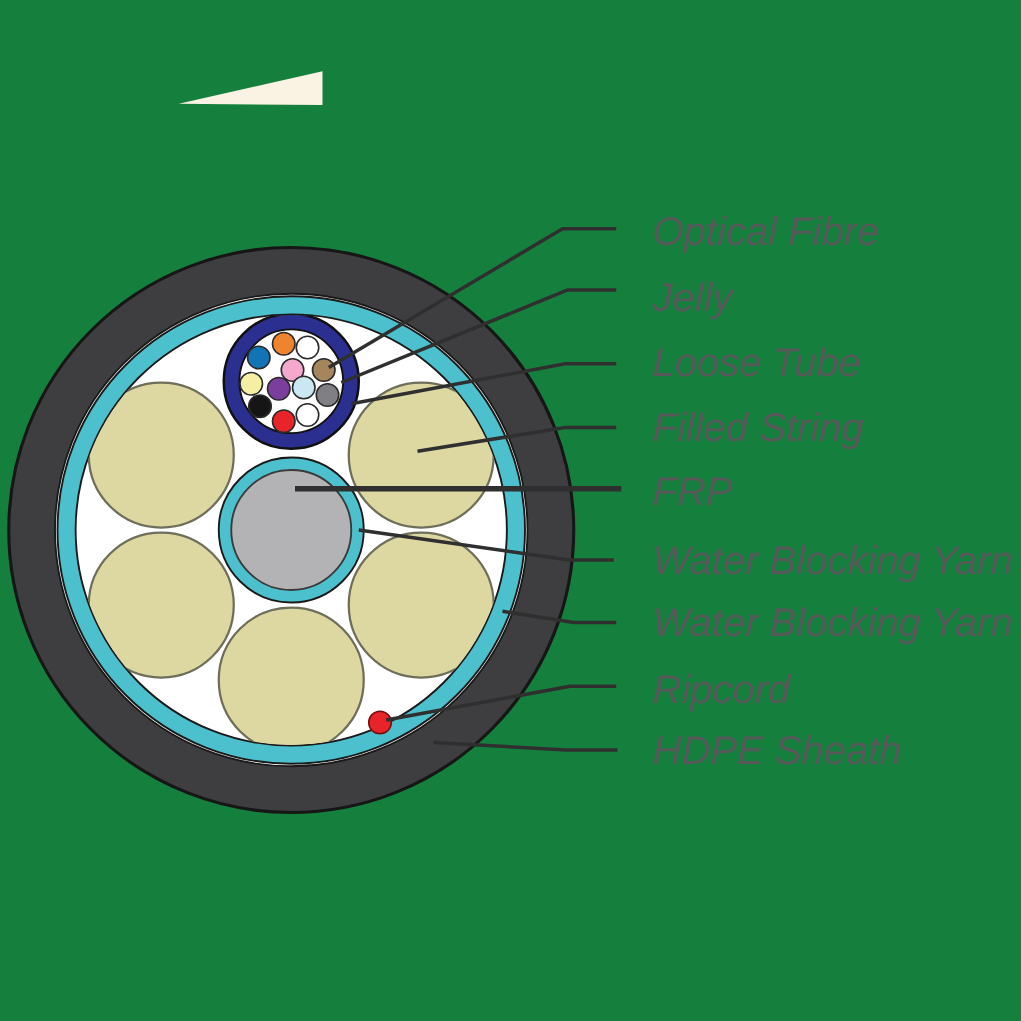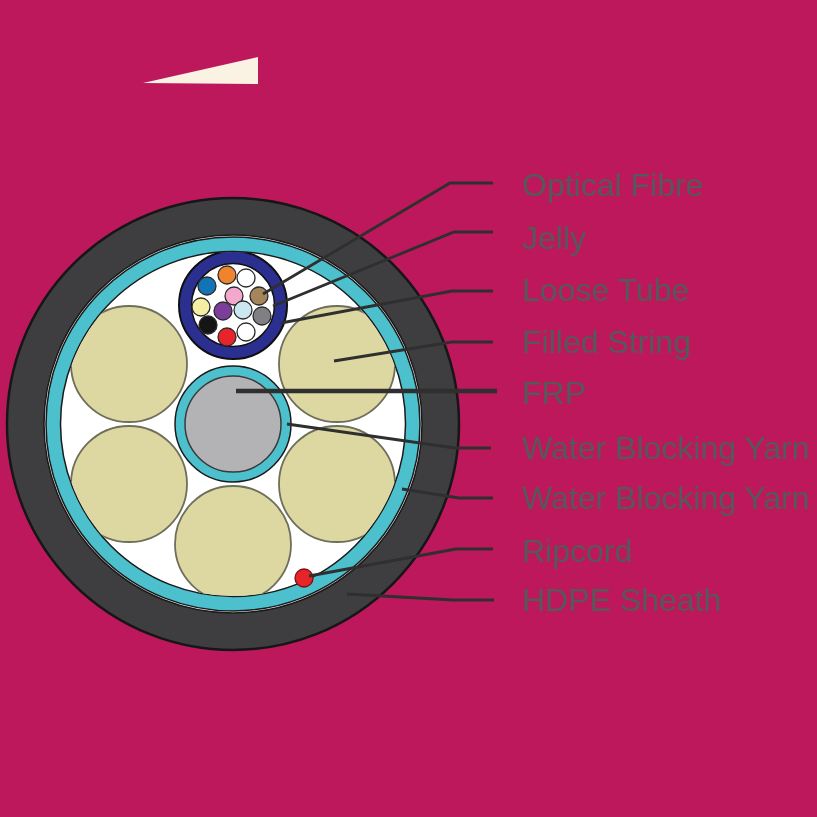--- a/index.html
+++ b/index.html
@@ -1,22 +1,23 @@
 <!DOCTYPE html>
 <html><head>
 <meta charset="utf-8">
 <style>
   html, body { margin: 0; padding: 0; background: #ffffff; }
   .stage {
     position: relative;
     width: 817px;
     height: 817px;
-    background: #be185d;
+    background: #15803d;
     overflow: hidden;
     font-family: "Liberation Sans", sans-serif;
+    font-style: italic;
   }
   svg text {
     font-family: "Liberation Sans", sans-serif;
     letter-spacing: 0px;
   }
 </style>
 </head>
 <body>
 
 <div class="stage">

